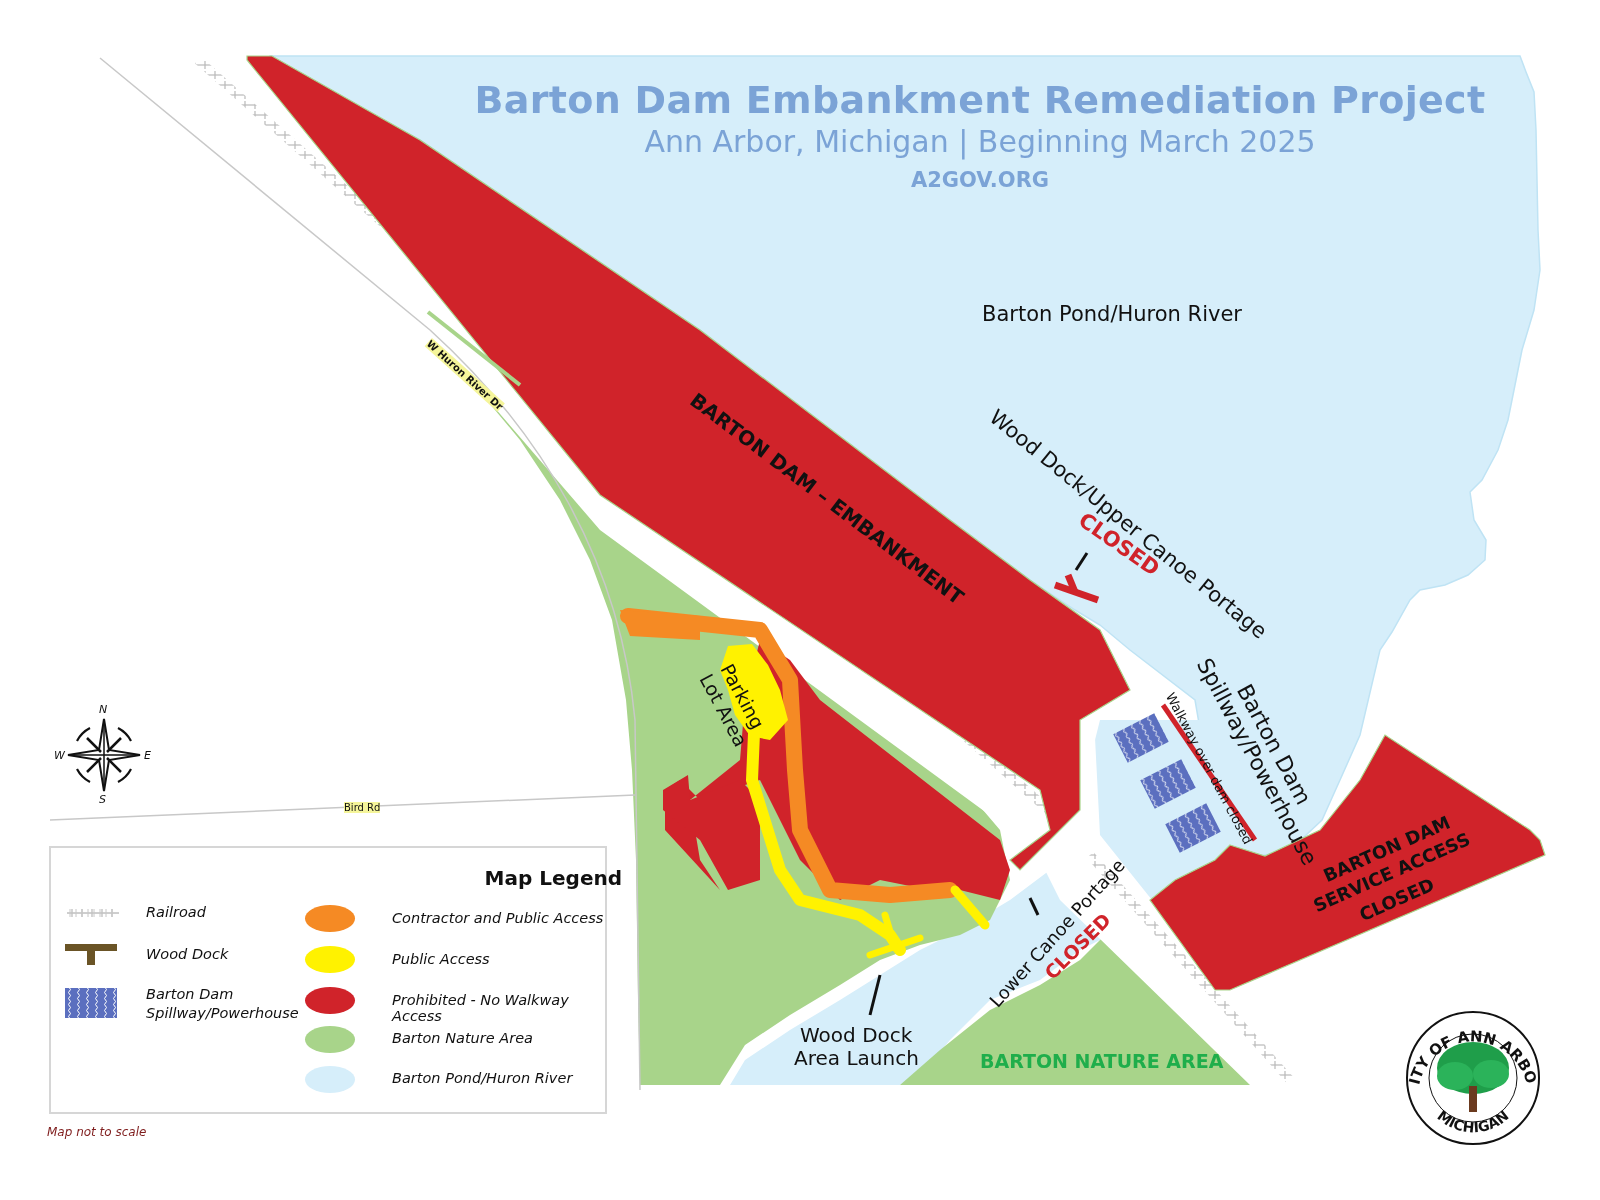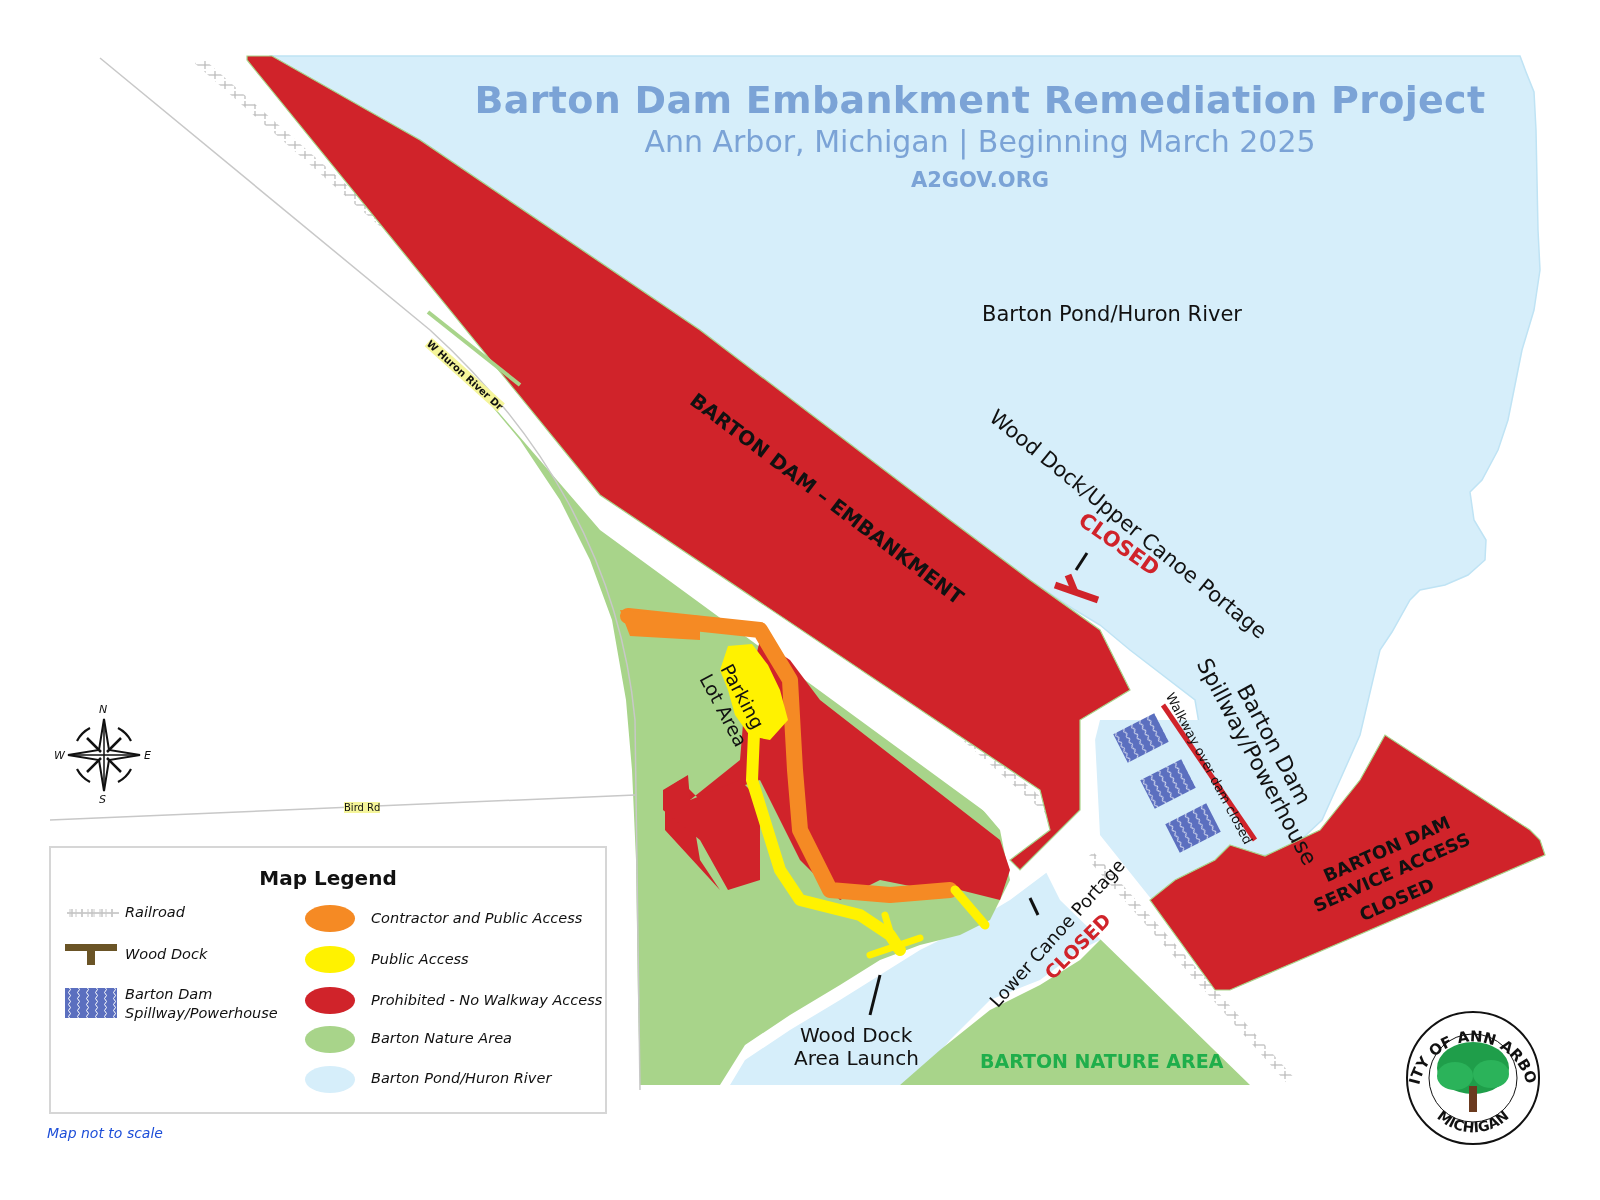--- a/index.html
+++ b/index.html
@@ -5,25 +5,25 @@
   html, body { margin: 0; padding: 0; background: #ffffff; }
   body { width: 1600px; height: 1200px; position: relative; overflow: hidden; font-family: "DejaVu Sans", "Liberation Sans", sans-serif; }
   #map { position: absolute; left: 0; top: 0; width: 1600px; height: 1200px; }
   .title { position: absolute; left: 0; width: 1960px; text-align: center; color: #7ba3d6; }
   #title-main { top: 78px; font-size: 38px; font-weight: bold; letter-spacing: 0.3px; }
   #title-sub { top: 124px; font-size: 30px; font-weight: normal; }
   #title-url { top: 168px; font-size: 21px; font-weight: bold; }
   .lbl { position: absolute; white-space: nowrap; color: #111; transform-origin: 0 0; }
   .closed { color: #d0232a; font-weight: bold; }
   .legend { position: absolute; left: 49px; top: 846px; width: 554px; height: 264px; border: 2px solid #d6d6d6; background: #fff; }
-  .legend-title { position: absolute; left: 0; width: 554px; top: 18px; text-align: center; font-size: 20px; font-weight: bold; color: #111; }
-  .lg-item { position: absolute; font-size: 14.5px; font-style: italic; color: #111; }
+  .legend-title { position: absolute; left: 0; width: 554px; top: 18px; text-align: right; font-size: 20px; font-weight: bold; color: #111; padding-left: 17px; }
+  .lg-item { position: absolute; font-size: 14.5px; font-style: italic; color: #111; margin-left: 21px; }
   .lg-sw { position: absolute; }
   .oval { position: absolute; width: 50px; height: 27px; border-radius: 50%; }
-  .note { position: absolute; left: 47px; top: 1125px; font-size: 14px; font-style: italic; color: #1d4ed8; }
+  .note { position: absolute; left: 47px; top: 1125px; font-size: 12px; font-style: italic; color: #7f1d1d; }
   .compass-letter { position: absolute; font-size: 11px; font-style: italic; color: #111; }
 </style>
 </head>
 <body>
 
 <svg id="map" viewBox="0 0 1600 1200" xmlns="http://www.w3.org/2000/svg">
   <defs>
     <pattern id="rail" patternUnits="userSpaceOnUse" width="10" height="10">
       <line x1="0" y1="5" x2="10" y2="5" stroke="#b8b8b8" stroke-width="1.2"></line>
       <line x1="5" y1="1" x2="5" y2="9" stroke="#b8b8b8" stroke-width="1.2"></line>

